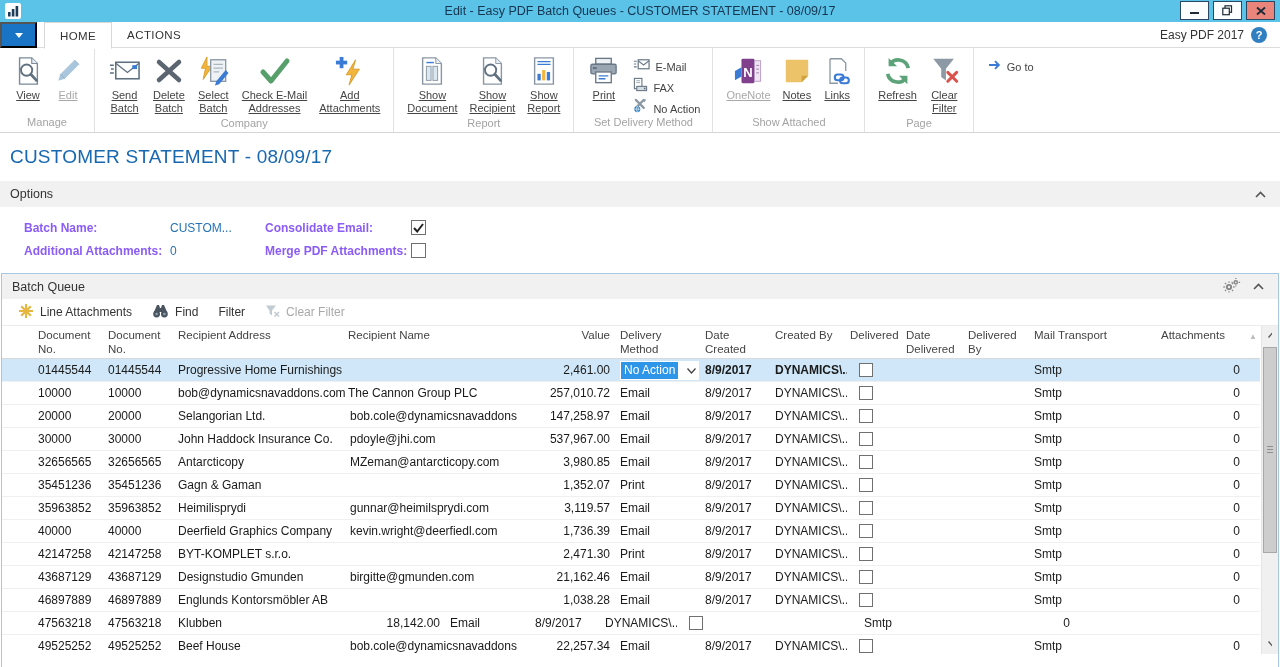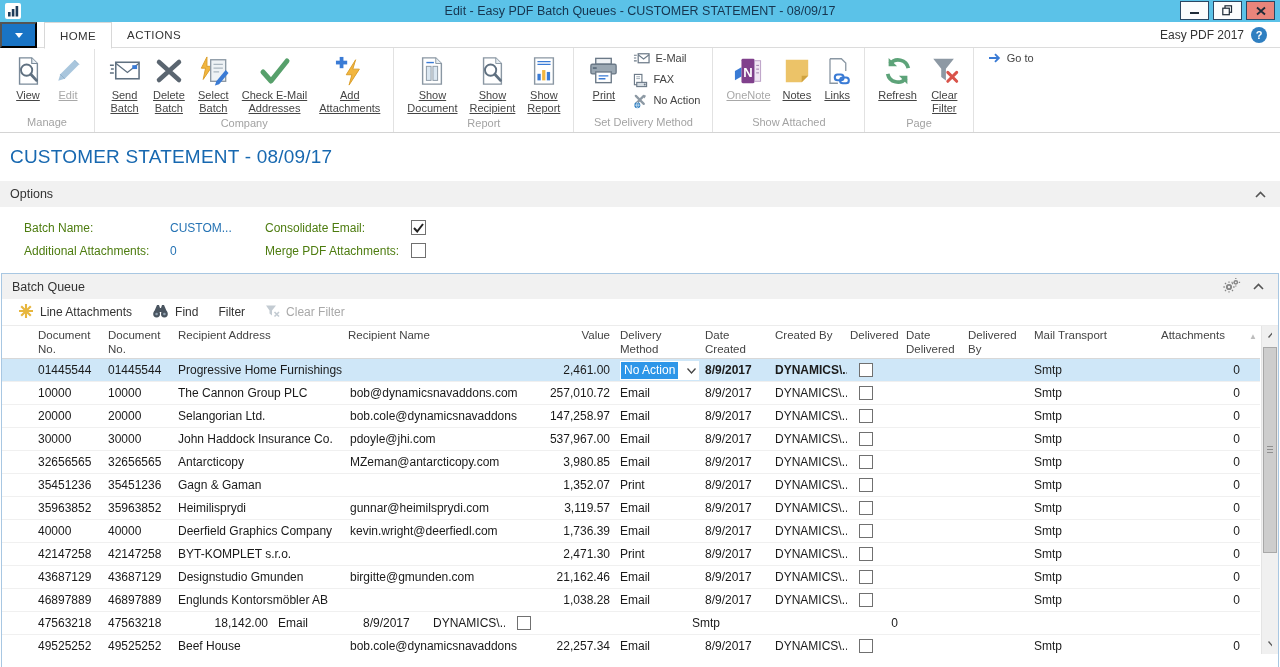--- a/index.html
+++ b/index.html
@@ -38,37 +38,37 @@
   .rgroup + .rgroup{border-left:1px solid #e2e2e2;}
   .rgroup-buttons{flex:1;display:flex;align-items:flex-start;padding:3px 4px 0 4px;}
   .rgroup-label{height:17px;text-align:center;color:#a3a3a3;font-size:11px;line-height:14px;}
   .rbtn{display:flex;flex-direction:column;align-items:center;padding:2px 6px;min-width:38px;
     color:#444;font-size:11px;line-height:12.5px;text-align:center;background:none;border:none;
     font-family:inherit;}
   .rbtn .ricon{height:35px;display:flex;align-items:center;justify-content:center;}
   .rbtn .rlabel{white-space:pre-line;margin-top:1px;text-decoration:underline;}
   .rbtn.disabled{color:#a8a8a8;}
   .smallcol{display:flex;flex-direction:column;padding-top:1px;margin-left:2px;}
-  .rbtn-small{display:flex;align-items:flex-start;gap:5px;font-size:11px;color:#444;height:21px;
+  .rbtn-small{display:flex;align-items:flex-end;gap:5px;font-size:11px;color:#444;height:21px;
     padding:0 5px;background:none;border:none;font-family:inherit;white-space:nowrap;}
 
   
   .pagehead{position:absolute;top:133px;left:0;right:0;height:48px;background:#fff;}
   .pagehead h1{margin:0;padding:13px 0 0 10px;font-size:19px;font-weight:normal;color:#1768b0;letter-spacing:.2px;}
 
   
   .band{height:26px;background:#f1f1f1;display:flex;align-items:center;padding:0 10px;
     font-size:12.5px;color:#333;box-sizing:border-box;}
   .band .spacer{flex:1;}
   .chev{display:flex;align-items:center;padding:0 4px;background:none;border:none;}
 
   .options-section{position:absolute;top:181px;left:0;right:0;height:92px;background:#fff;}
   .opt-fields{position:relative;height:66px;}
   .ofield{position:absolute;height:17px;display:flex;align-items:center;font-size:12px;color:#222;}
-  .oflabel{color:#4d7c0f;}
+  .oflabel{color:#8b5cf6;font-weight:bold;}
   .ofvalue{color:#2573b4;}
   .cbox{width:13px;height:13px;border:1px solid #707070;background:#fff;display:flex;
     align-items:center;justify-content:center;box-sizing:content-box;}
 
   
   .batch{position:absolute;top:273px;left:1px;right:1px;bottom:0;background:#fff;
     border:1px solid #a8c7e2;border-bottom:none;box-sizing:border-box;}
   .batch .band{height:25px;}
   .bq-toolbar{height:27px;display:flex;align-items:center;padding-left:6px;
     border-bottom:1px solid #ececec;box-sizing:border-box;}
@@ -527,22 +527,22 @@
                 <span class="cbox" style="width: 12px; height: 12px;"></span>
               </div>
               <div class="gcell" style="width: 62px;"></div>
               <div class="gcell" style="width: 66px;"></div>
               <div class="gcell" style="width: 112px;">Smtp</div>
               <div class="gcell" style="width: 117px; text-align: right; padding-right: 20px;">0</div>
             </div>
             <div class="grow">
               <div class="gcell" style="width: 103px; padding-left: 36px;">10000</div>
               <div class="gcell" style="width: 70px;">10000</div>
+              <div class="gcell" style="width: 170px;">bob@dynamicsnavaddons.com</div>
               <div class="gcell" style="width: 172px;">The Cannon Group PLC</div>
-              <div class="gcell" style="width: 170px;">bob@dynamicsnavaddons.com</div>
               <div class="gcell" style="width: 100px; text-align: right; padding-right: 7px;">257,010.72</div>
               <div class="gcell" style="width: 85px;">Email</div>
               <div class="gcell" style="width: 70px;">8/9/2017</div>
               <div class="gcell" style="width: 75px;">DYNAMICS\...</div>
               <div class="gcell" style="width: 56px; padding-left: 12px; display: flex; align-items: center;">
                 <span class="cbox" style="width: 12px; height: 12px;"></span>
               </div>
               <div class="gcell" style="width: 62px;"></div>
               <div class="gcell" style="width: 66px;"></div>
               <div class="gcell" style="width: 112px;">Smtp</div>
@@ -697,20 +697,21 @@
                 <span class="cbox" style="width: 12px; height: 12px;"></span>
               </div>
               <div class="gcell" style="width: 62px;"></div>
               <div class="gcell" style="width: 66px;"></div>
               <div class="gcell" style="width: 112px;">Smtp</div>
               <div class="gcell" style="width: 117px; text-align: right; padding-right: 20px;">0</div>
             </div>
             <div class="grow">
               <div class="gcell" style="width: 103px; padding-left: 36px;">47563218</div>
               <div class="gcell" style="width: 70px;">47563218</div>
+              <div class="gcell" style="width: 172px;">Klubben</div>
               <div class="gcell" style="width: 100px; text-align: right; padding-right: 7px;">18,142.00</div>
               <div class="gcell" style="width: 85px;">Email</div>
               <div class="gcell" style="width: 70px;">8/9/2017</div>
               <div class="gcell" style="width: 75px;">DYNAMICS\...</div>
               <div class="gcell" style="width: 56px; padding-left: 12px; display: flex; align-items: center;">
                 <span class="cbox" style="width: 12px; height: 12px;"></span>
               </div>
               <div class="gcell" style="width: 62px;"></div>
               <div class="gcell" style="width: 66px;"></div>
               <div class="gcell" style="width: 112px;">Smtp</div>

